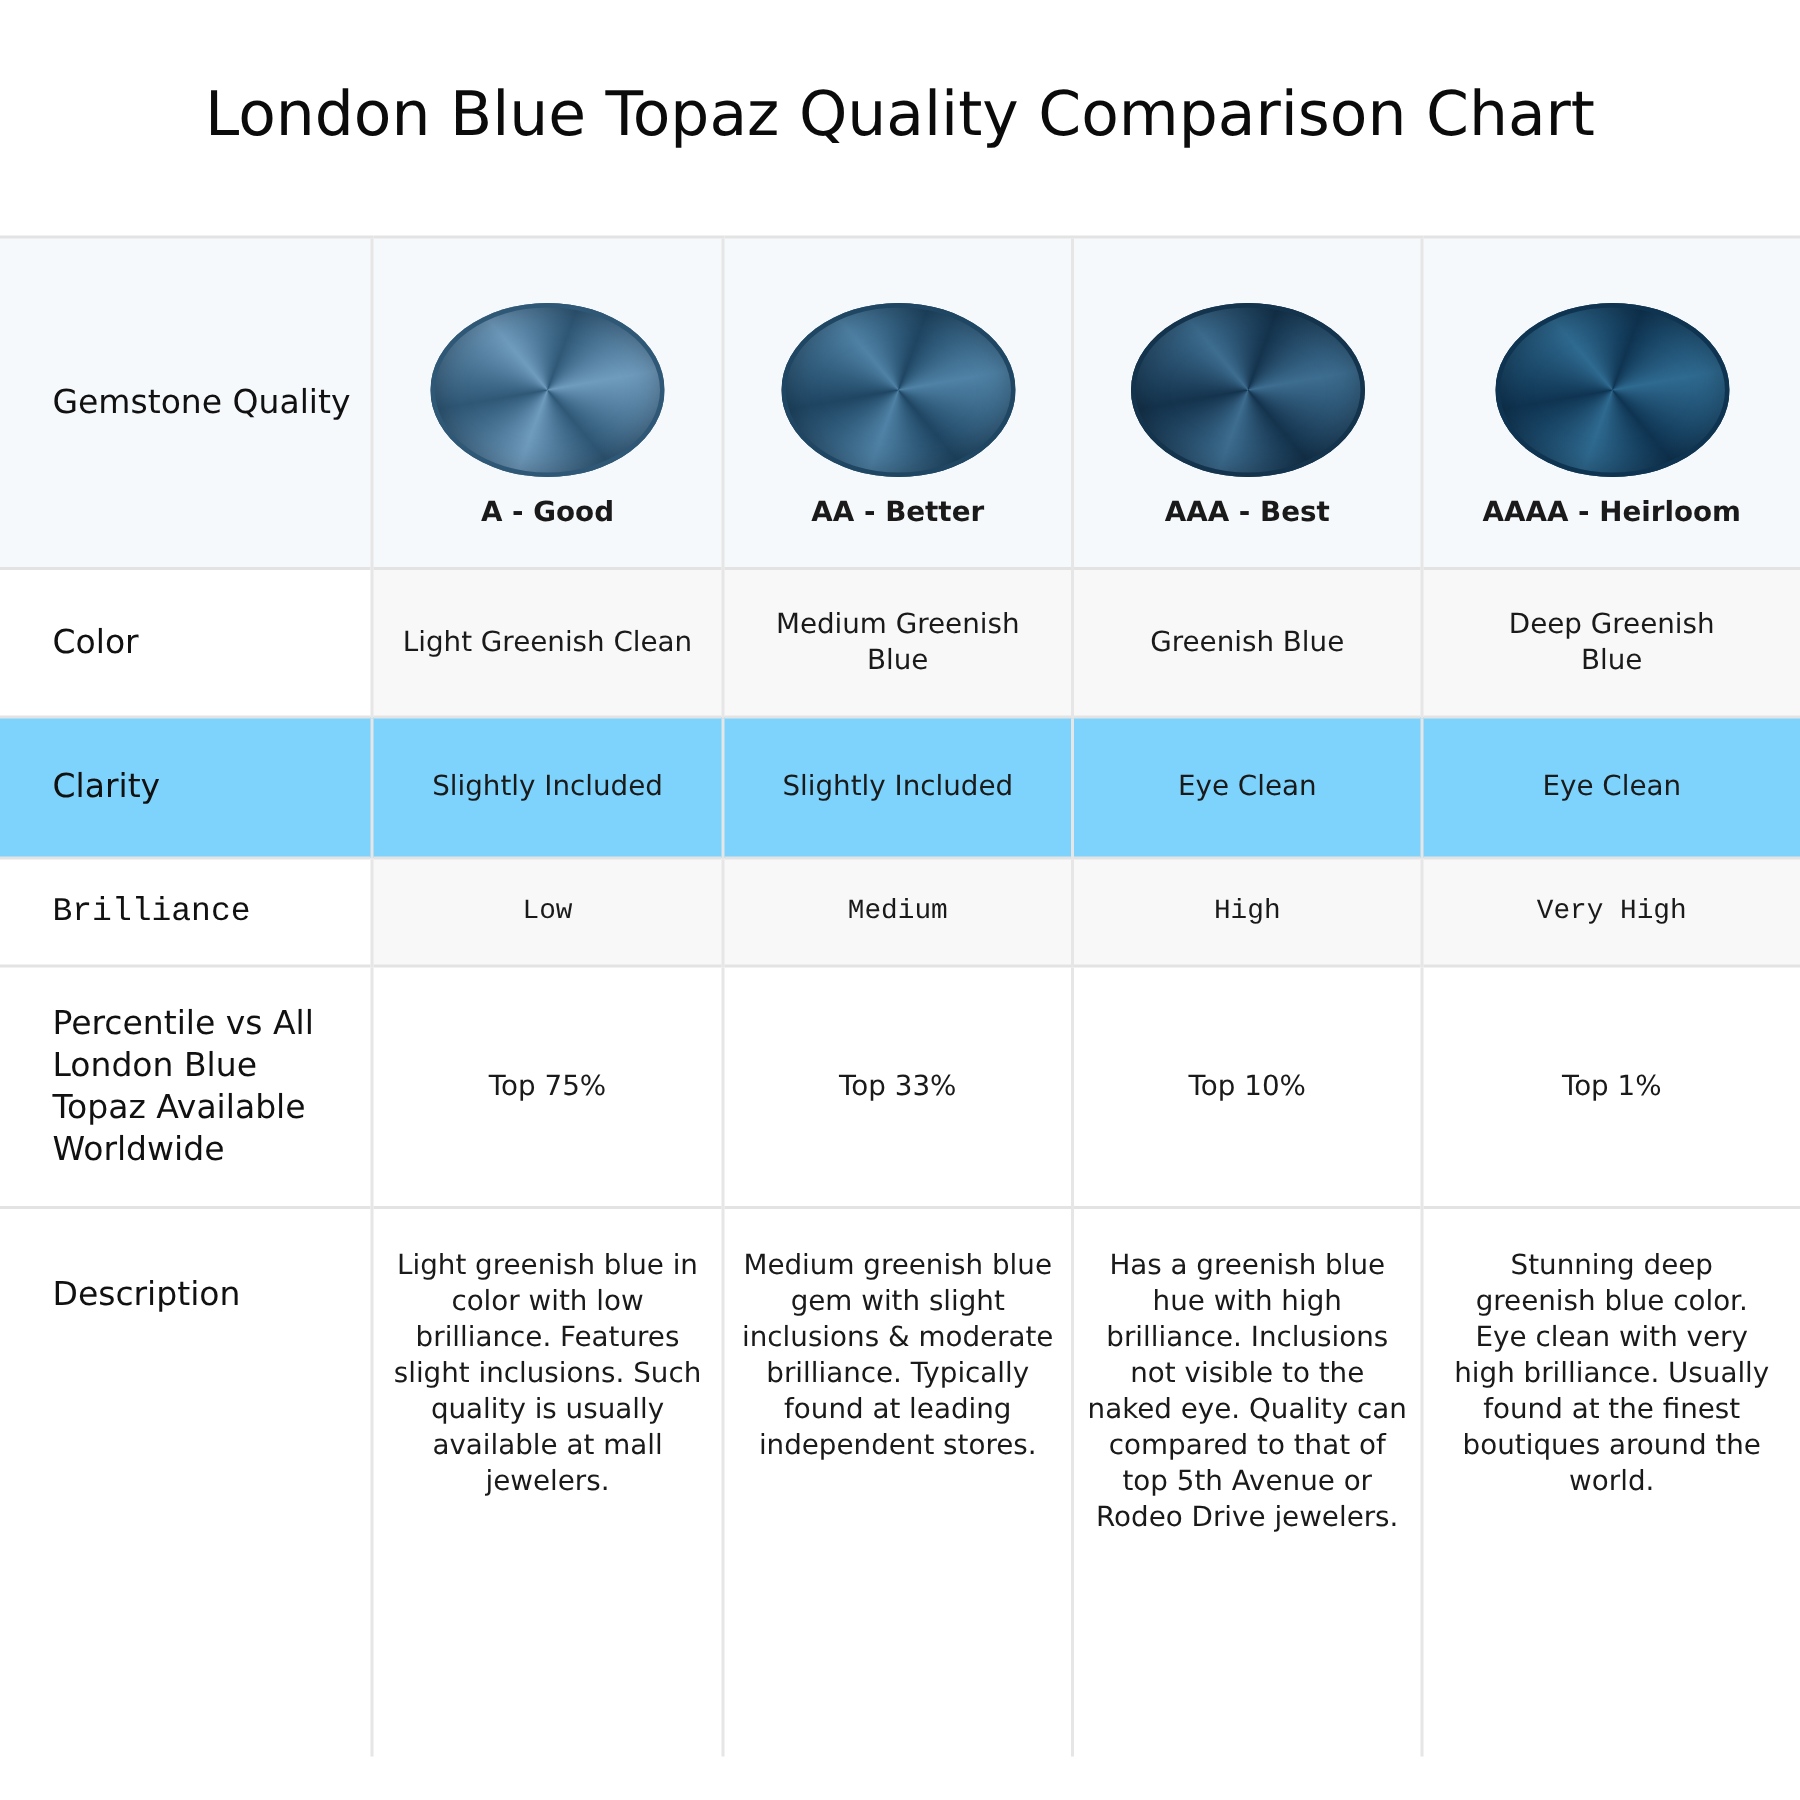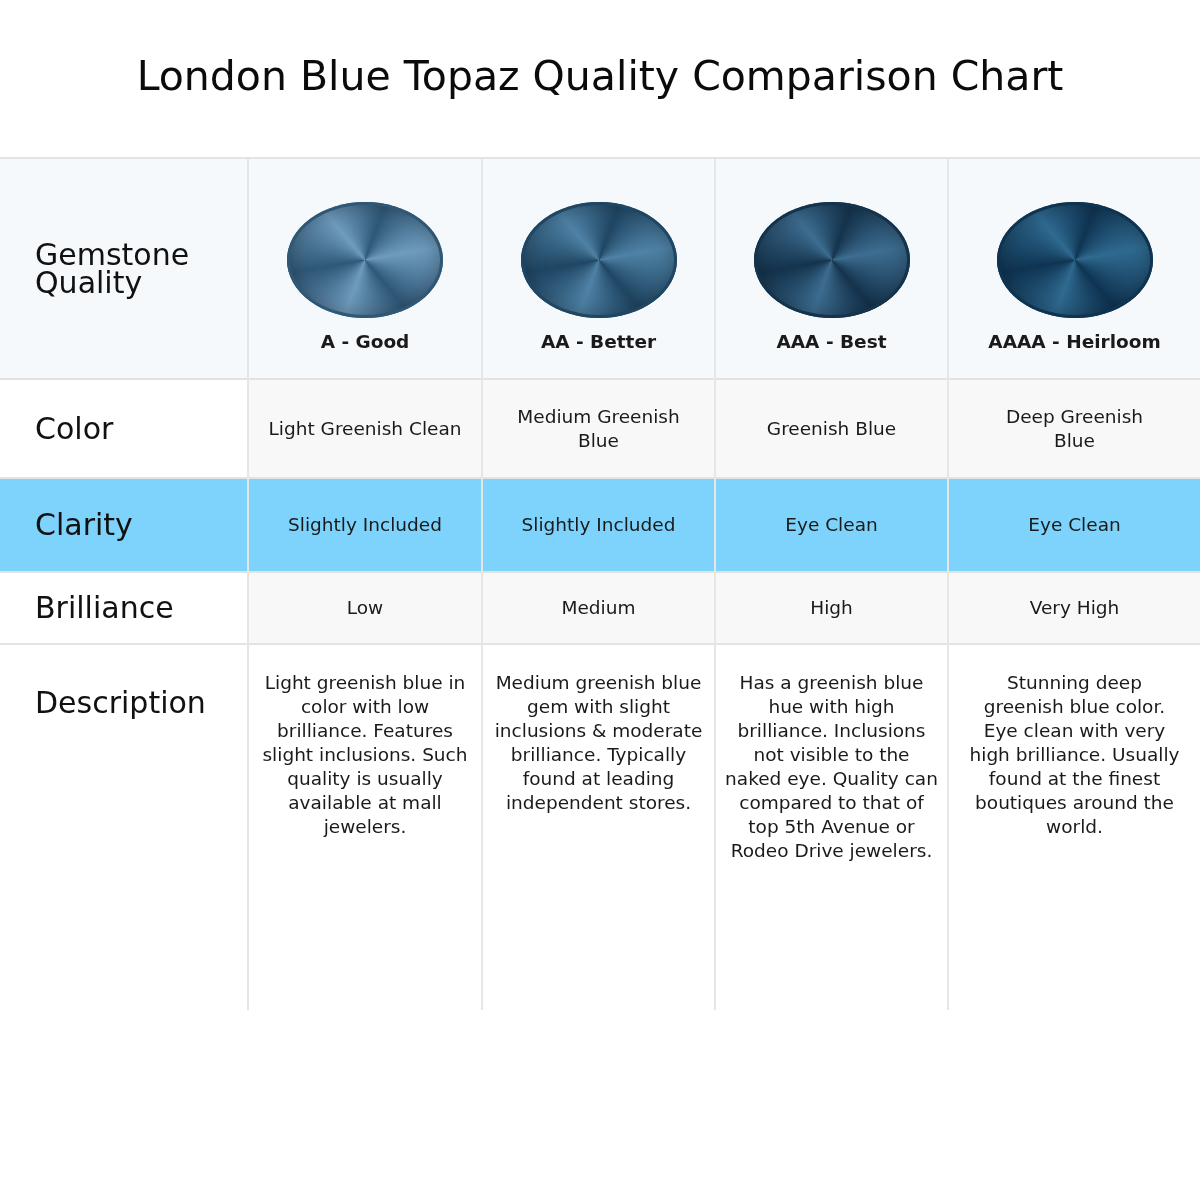--- a/index.html
+++ b/index.html
@@ -11,27 +11,27 @@
                table-layout: fixed; }
   table.grid col.c0 { width: 248px; }
   table.grid col.c1 { width: 234px; }
   table.grid col.c2 { width: 233px; }
   table.grid col.c3 { width: 233px; }
   table.grid col.c4 { width: 252px; }
   table.grid td { border-top: 2px solid #e3e3e3; border-left: 2px solid #e6e6e6;
                   text-align: center; vertical-align: middle; padding: 0 8px; font-size: 18.5px;
                   line-height: 24px; color: #1a1a1a; }
   table.grid td:first-child { border-left: none; text-align: left; padding-left: 35px;
-                  font-size: 30px; line-height: 28px; color: #111; }
+                  font-size: 22px; line-height: 28px; color: #111; }
   tr.r-head td { background: #f6f9fc; height: 195px; vertical-align: bottom; padding-bottom: 24px; }
   tr.r-head td:first-child { vertical-align: middle; padding-bottom: 0; padding-top: 0; }
   tr.r-color td { height: 97px; background: #f8f8f8; margin-left: 43px; }
   tr.r-color td:first-child { background: #ffffff; }
   tr.r-clarity td { height: 92px; background: #7dd3fc; }
-  tr.r-brill td { height: 70px; background: #f8f8f8; }
+  tr.r-brill td { height: 70px; background: #f8f8f8; font-family: Liberation Mono, monospace; }
   tr.r-brill td:first-child { background: #ffffff; }
   tr.r-pct td { height: 159px; background: #ffffff; }
   tr.r-comp td { height: 95px; background: #f8f8f8; }
   tr.r-comp td:first-child { background: #ffffff; }
   tr.r-desc td { height: 321px; background: #ffffff; vertical-align: top; padding-top: 26px; }
   tr.r-desc td:first-child { padding-top: 44px; }
   .gem { display: block; margin: 0 auto 12px auto; width: 156px; height: 116px; border-radius: 50%; }
   .gem-label { display: block; font-weight: bold; }
 </style>
 </head>
@@ -81,20 +81,27 @@
     <td>Eye Clean</td>
     <td>Eye Clean</td>
   </tr>
   <tr class="r-brill">
     <td>Brilliance</td>
     <td>Low</td>
     <td>Medium</td>
     <td>High</td>
     <td>Very High</td>
   </tr>
+  <tr class="r-pct">
+    <td style="padding-right:10px;">Percentile vs All London Blue Topaz Available Worldwide</td>
+    <td>Top 75%</td>
+    <td>Top 33%</td>
+    <td>Top 10%</td>
+    <td>Top 1%</td>
+  </tr>
   <tr class="r-desc">
     <td>Description</td>
     <td style="padding-left:12px;padding-right:12px;">Light greenish blue in color with low brilliance. Features slight inclusions. Such quality is usually available at mall jewelers.</td>
     <td style="padding-left:6px;padding-right:6px;">Medium greenish blue gem with slight inclusions &amp; moderate brilliance. Typically found at leading independent stores.</td>
     <td style="padding-left:8px;padding-right:8px;">Has a greenish blue hue with high brilliance. Inclusions not visible to the naked eye. Quality can compared to that of top 5th Avenue or Rodeo Drive jewelers.</td>
     <td style="padding-left:20px;padding-right:20px;">Stunning deep greenish blue color. Eye clean with very high brilliance. Usually found at the finest boutiques around the world.</td>
   </tr>
 </tbody>
   </table>
 

